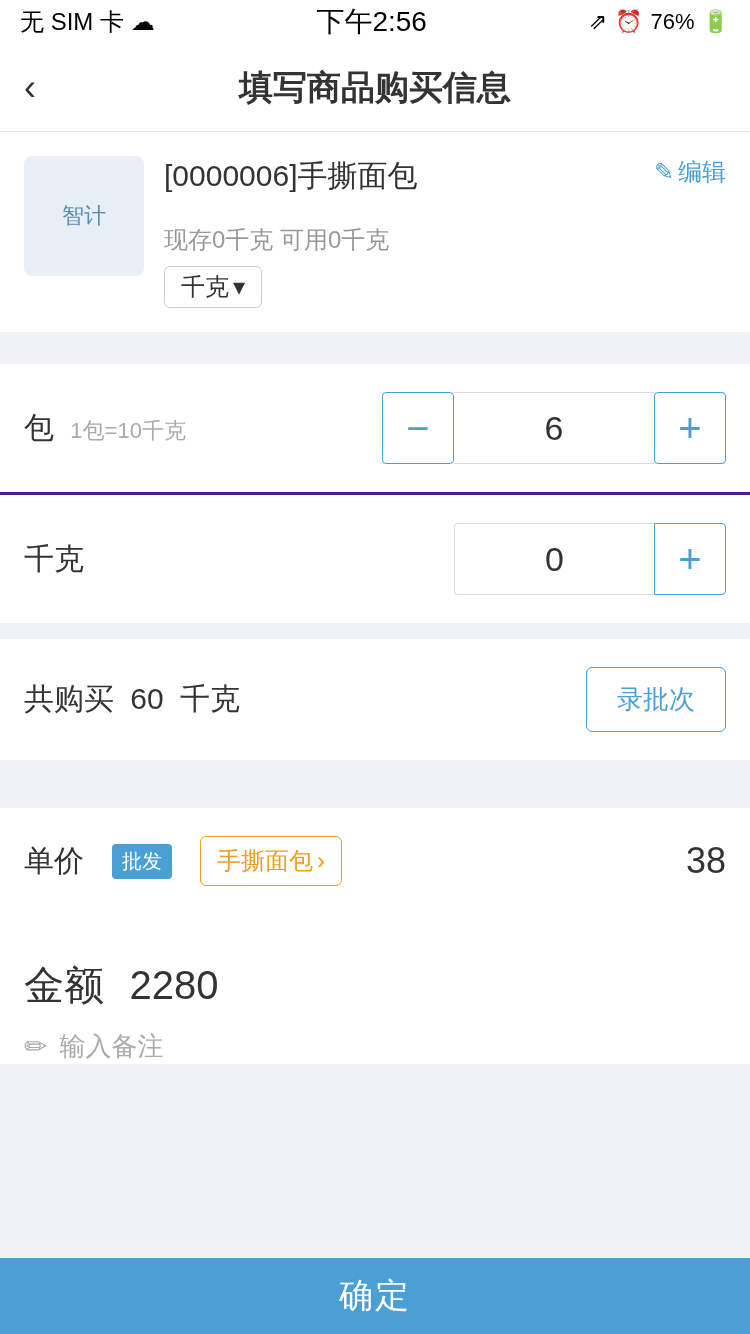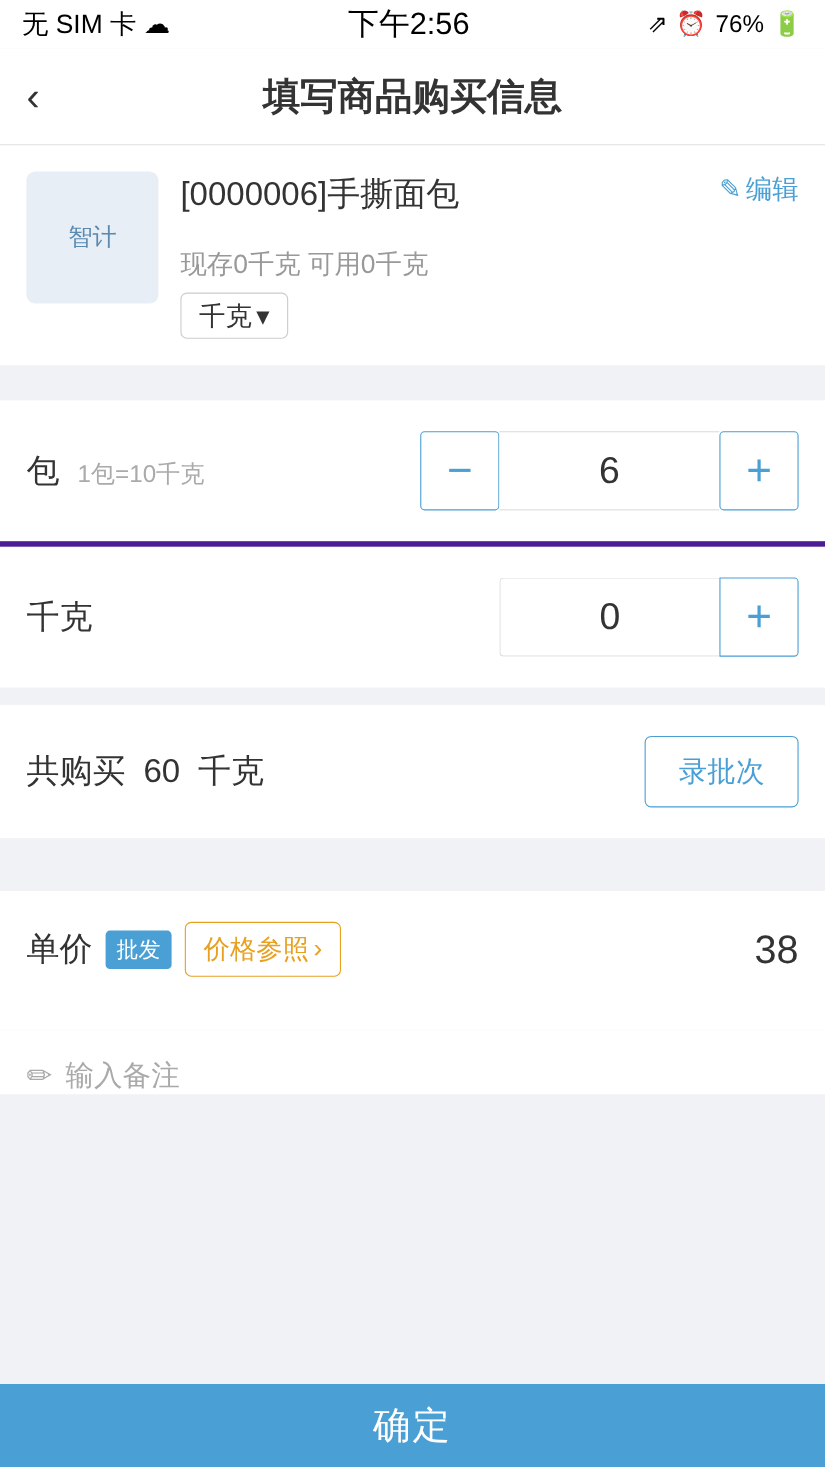--- a/index.html
+++ b/index.html
@@ -98,21 +98,21 @@
 
     
     .input-section {
       background: #fff;
       margin-bottom: 16px;
     }
     .input-row {
       display: flex;
       align-items: center;
       padding: 28px 24px;
-      border-bottom: 5px solid #4c1d95;
+      border-bottom: 3px solid #4c1d95;
     }
     .input-row:last-child { border-bottom: none; }
     .input-label {
       font-size: 30px;
       color: #333;
       flex: 1;
     }
     .input-sublabel {
       font-size: 22px;
       color: #aaa;
@@ -185,21 +185,21 @@
       background: #fff;
       padding: 28px 24px;
       margin-bottom: 0;
     }
     .price-row {
       display: flex;
       align-items: center;
       justify-content: space-between;
       margin-bottom: 20px;
     }
-    .price-label { font-size: 30px; color: #333; display: flex; align-items: center; gap: 12px; }
+    .price-label { font-size: 30px; color: #333; display: flex; align-items: center; gap: 28px; }
     .badge-pifa {
       background: #4a9fd4;
       color: #fff;
       font-size: 20px;
       padding: 4px 10px;
       border-radius: 4px;
     }
     .price-ref-btn {
       border: 1.5px solid #e8a020;
       color: #e8a020;
@@ -332,29 +332,33 @@
 </div>
 
 <div class="section-sep"></div>
 
 <div class="price-section">
   <div class="price-row">
     <div class="price-label">
       <span>单价</span>
       <span class="badge-pifa">批发</span>
       <button class="price-ref-btn">
-        <span>价格参照</span>
+        <span>手撕面包</span>
         <span>›</span>
       </button>
     </div>
     <div class="price-value">38</div>
   </div>
 </div>
 
 <div style="background:#fff; padding: 24px 24px 0 24px;">
+  <div class="amount-text">
+    <span>金额</span>
+    <span style="margin-left:16px;">2280</span>
+  </div>
   <div class="remark-row">
     <span style="color:#aaa; font-size:28px;">✏</span>
     <span>输入备注</span>
   </div>
 </div>
 
 <div class="content-area" style="height: 360px;"></div>
 
 <div class="confirm-btn">确定</div>
 

